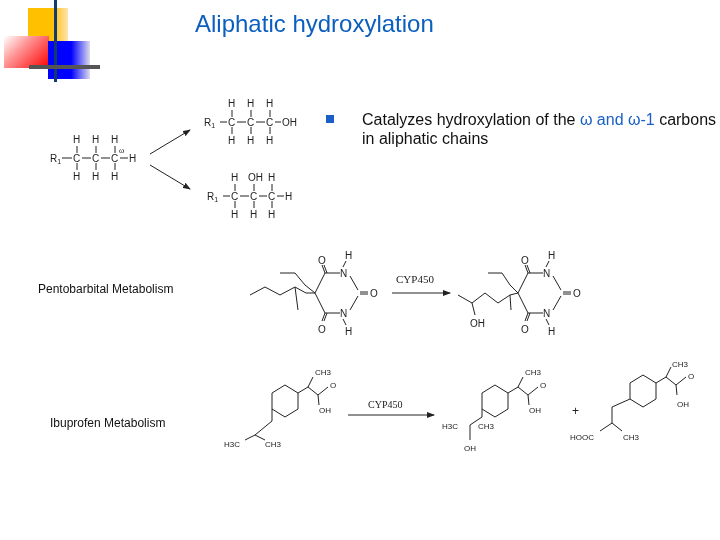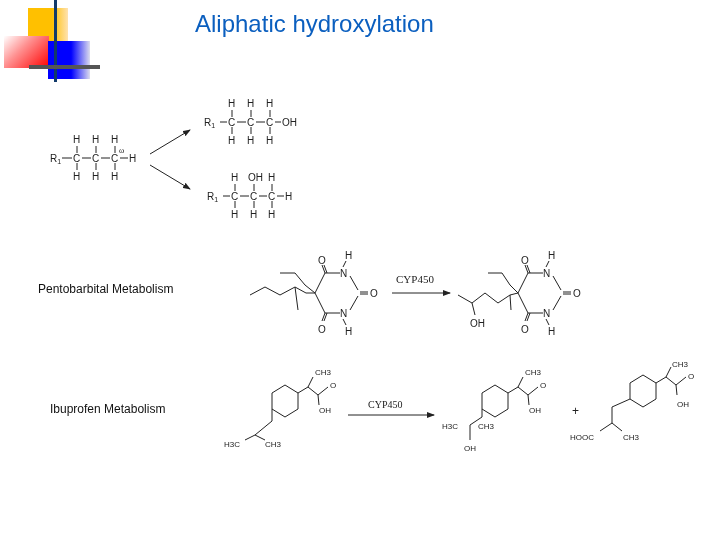--- a/index.html
+++ b/index.html
@@ -21,20 +21,24 @@
   <div class="abs" style="left:28px;top:8px;width:40px;height:35px;background:linear-gradient(90deg,#ffc000 60%,#ffe2b0);"></div>
   <div class="abs" style="left:4px;top:36px;width:45px;height:32px;background:linear-gradient(135deg,#fff 0%,#ff9090 40%,#ff0000 100%);"></div>
   <div class="abs" style="left:48px;top:41px;width:42px;height:38px;background:linear-gradient(90deg,#0000ff 55%,#dde);"></div>
   <div class="abs" style="left:54px;top:0;width:3px;height:82px;background:#123a6a;"></div>
   <div class="abs" style="left:29px;top:65px;width:71px;height:4px;background:#555;"></div>
 </div>
 
 <div class="abs title">Aliphatic hydroxylation</div>
 
 <div class="abs bullets">
+  <div class="bullet">
+    <span class="sq"></span>
+    <span>Catalyzes hydroxylation of the </span><span class="hl">ω and ω-1</span><span> carbons in aliphatic chains</span>
+  </div>
 </div>
 
 <svg class="abs" style="left:40px;top:90px;" width="280" height="140" viewBox="0 0 280 140" font-size="10">
   <defs>
     <marker id="ah" markerWidth="8" markerHeight="6" refX="7" refY="3" orient="auto">
         <path d="M0,0 L8,3 L0,6 z" fill="#222"></path>
       </marker>
   </defs>
 
   <g stroke="#222" stroke-width="1">
@@ -170,21 +174,21 @@
   <text x="230" y="82">OH</text>
   <text x="281" y="19">O</text>
     <text x="303" y="32">N</text>
     <text x="308" y="14">H</text>
   <text x="333" y="52">O</text>
     <text x="303" y="72">N</text>
     <text x="308" y="90">H</text>
     <text x="281" y="88">O</text>
 </svg>
 
-<div class="abs label" style="left:50px;top:402px;">Ibuprofen Metabolism</div>
+<div class="abs label" style="left:50px;top:416px;">Ibuprofen Metabolism</div>
 <svg class="abs" style="left:220px;top:355px;" width="500" height="110" viewBox="0 0 500 110" font-size="8">
   <defs>
       <marker id="ah3" markerWidth="8" markerHeight="6" refX="7" refY="3" orient="auto">
         <path d="M0,0 L8,3 L0,6 z" fill="#222"></path>
       </marker>
     </defs>
   <g stroke="#222" stroke-width="1" fill="none">
     <polygon points="65,30 78,38 78,54 65,62 52,54 52,38"></polygon>
     <line x1="78" y1="38" x2="88" y2="32"></line>
       <line x1="88" y1="32" x2="93" y2="22"></line>

